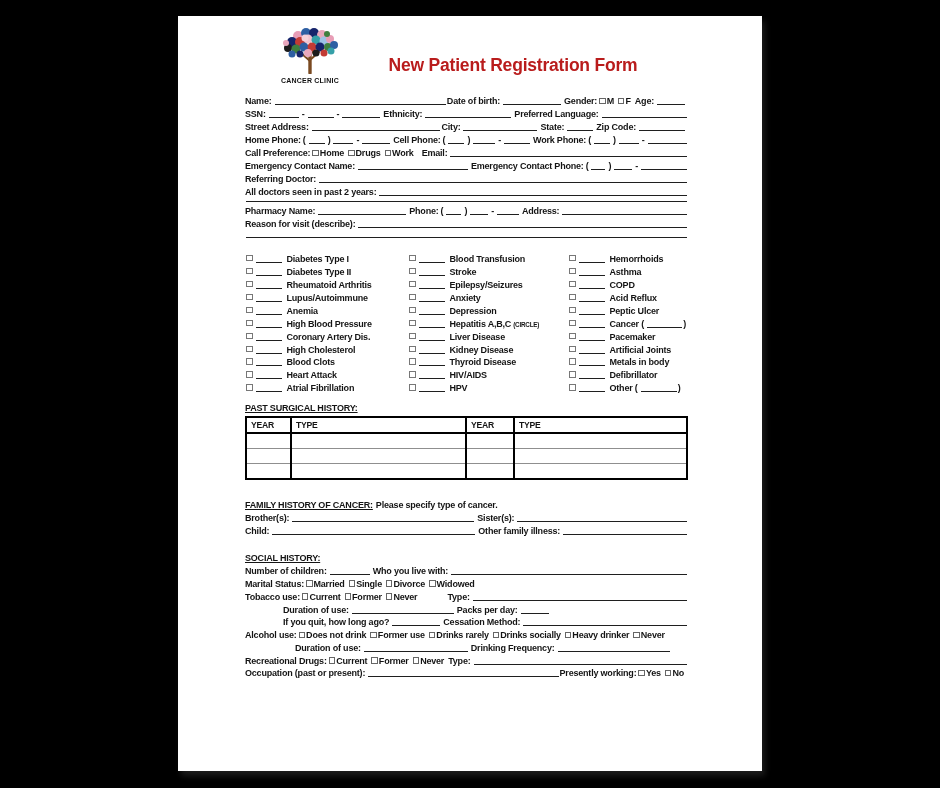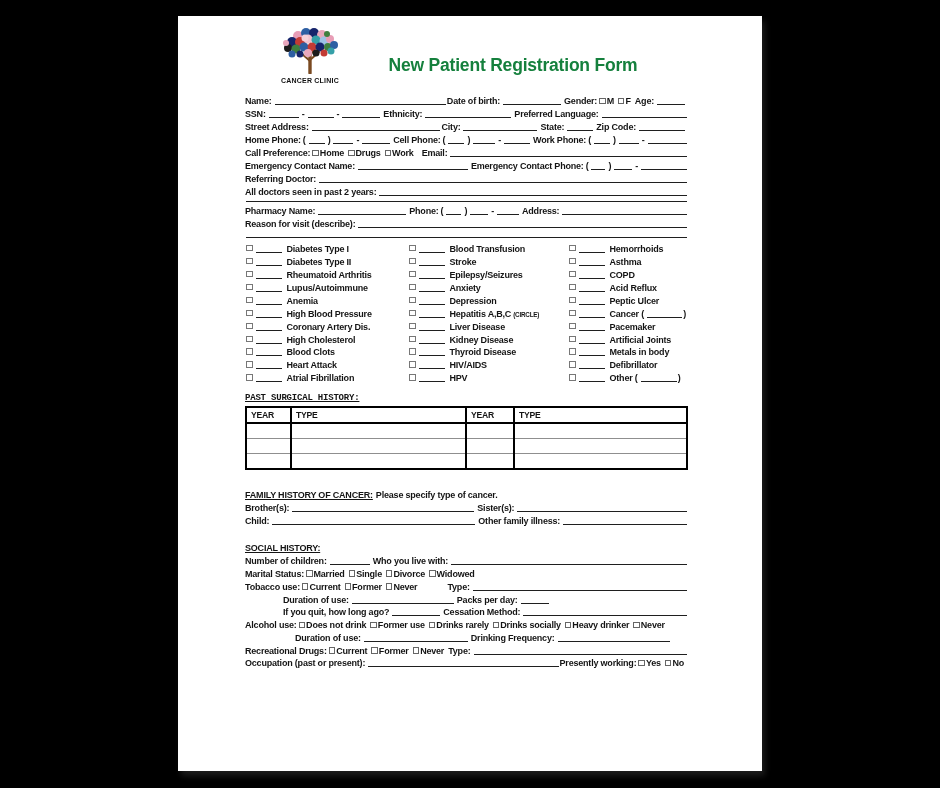--- a/index.html
+++ b/index.html
@@ -3,41 +3,41 @@
 <meta charset="utf-8">
 <style>
   html,body{margin:0;padding:0;}
   body{width:940px;height:788px;background:#000;position:relative;overflow:hidden;
        font-family:"Liberation Sans",sans-serif;}
   .page{position:absolute;left:178px;top:16px;width:584px;height:755px;background:#fff;
         box-shadow:3px 5px 6px #1c1c1c;}
   .logo{position:absolute;left:96px;top:10px;width:72px;text-align:center;}
   .logo-text{font-size:7px;font-weight:700;color:#111;letter-spacing:.2px;margin-top:-1px;}
   .title{position:absolute;left:150px;top:39px;width:370px;text-align:center;
-         font-size:17.5px;font-weight:700;color:#15803d;letter-spacing:-.2px;}
+         font-size:17.5px;font-weight:700;color:#b91c1c;letter-spacing:-.2px;}
   .content{position:absolute;left:67px;top:77px;width:443px;color:#141414;
            font-size:9px;font-weight:700;letter-spacing:-.2px;}
   .line{display:flex;align-items:flex-end;height:13px;white-space:pre;overflow:hidden;}
   .lbl{flex:0 0 auto;margin-right:2px;}
   .blank{flex:0 0 auto;border-bottom:1.1px solid #1f1f1f;height:8px;margin:0 3px 1px 1px;}
   .fill{flex:1 1 auto;border-bottom:1.1px solid #1f1f1f;height:8px;margin:0 1px 1px 1px;}
   .gap{flex:0 0 auto;}
   .cb{flex:0 0 auto;display:flex;align-items:flex-end;margin-right:4px;}
   .cb .box{width:4.5px;height:4.5px;border:1px solid #666;margin:0 1px 2px 0;background:#fff;}
   .sec-line{margin-top:0;display:flex;align-items:flex-end;height:13px;white-space:pre;}
   .hd{text-decoration:underline;margin-right:3px;}
   #pmh-line{margin-top:7px;}
-  .chk-cols{display:flex;margin-top:2px;}
+  .chk-cols{display:flex;margin-top:12px;}
   .chk-col0{width:163px;} .chk-col1{width:160px;} .chk-col2{width:120px;}
   .chk-item{display:flex;align-items:flex-end;height:12.95px;white-space:pre;}
   .chk-item .box{width:4.5px;height:4.5px;border:1px solid #777;margin:0 3px 2.5px 1px;flex:0 0 auto;}
   .chk-item .yr{width:26px;border-bottom:1.1px solid #1f1f1f;height:8px;margin:0 5px 1px 0;flex:0 0 auto;}
   .chk-item .note{font-size:6.3px;margin:0 0 .5px 2px;}
   .chk-item .pblank{width:36px;border-bottom:1.1px solid #1f1f1f;height:8px;margin:0 1px 1px 1px;}
-  #psh-line{margin-top:7px;font-family:Liberation Mono, monospace;}
+  #psh-line{margin-top:7px;}
   table.surg{border-collapse:collapse;width:443px;table-layout:fixed;margin-top:3px;padding-left:28px;}
   table.surg th{border:2px solid #000;font-size:8.6px;text-align:left;padding:1px 0 2px 4px;height:11px;}
   table.surg td{border-left:2px solid #000;border-right:2px solid #000;
                 border-top:1px solid #8f8f8f;border-bottom:1px solid #8f8f8f;height:12px;}
   table.surg{border:2px solid #000;}
   #fh-line{margin-top:17px;}
   #sh-line{margin-top:14px;}
   .social .line{height:12.8px;}
 </style>
 </head>

